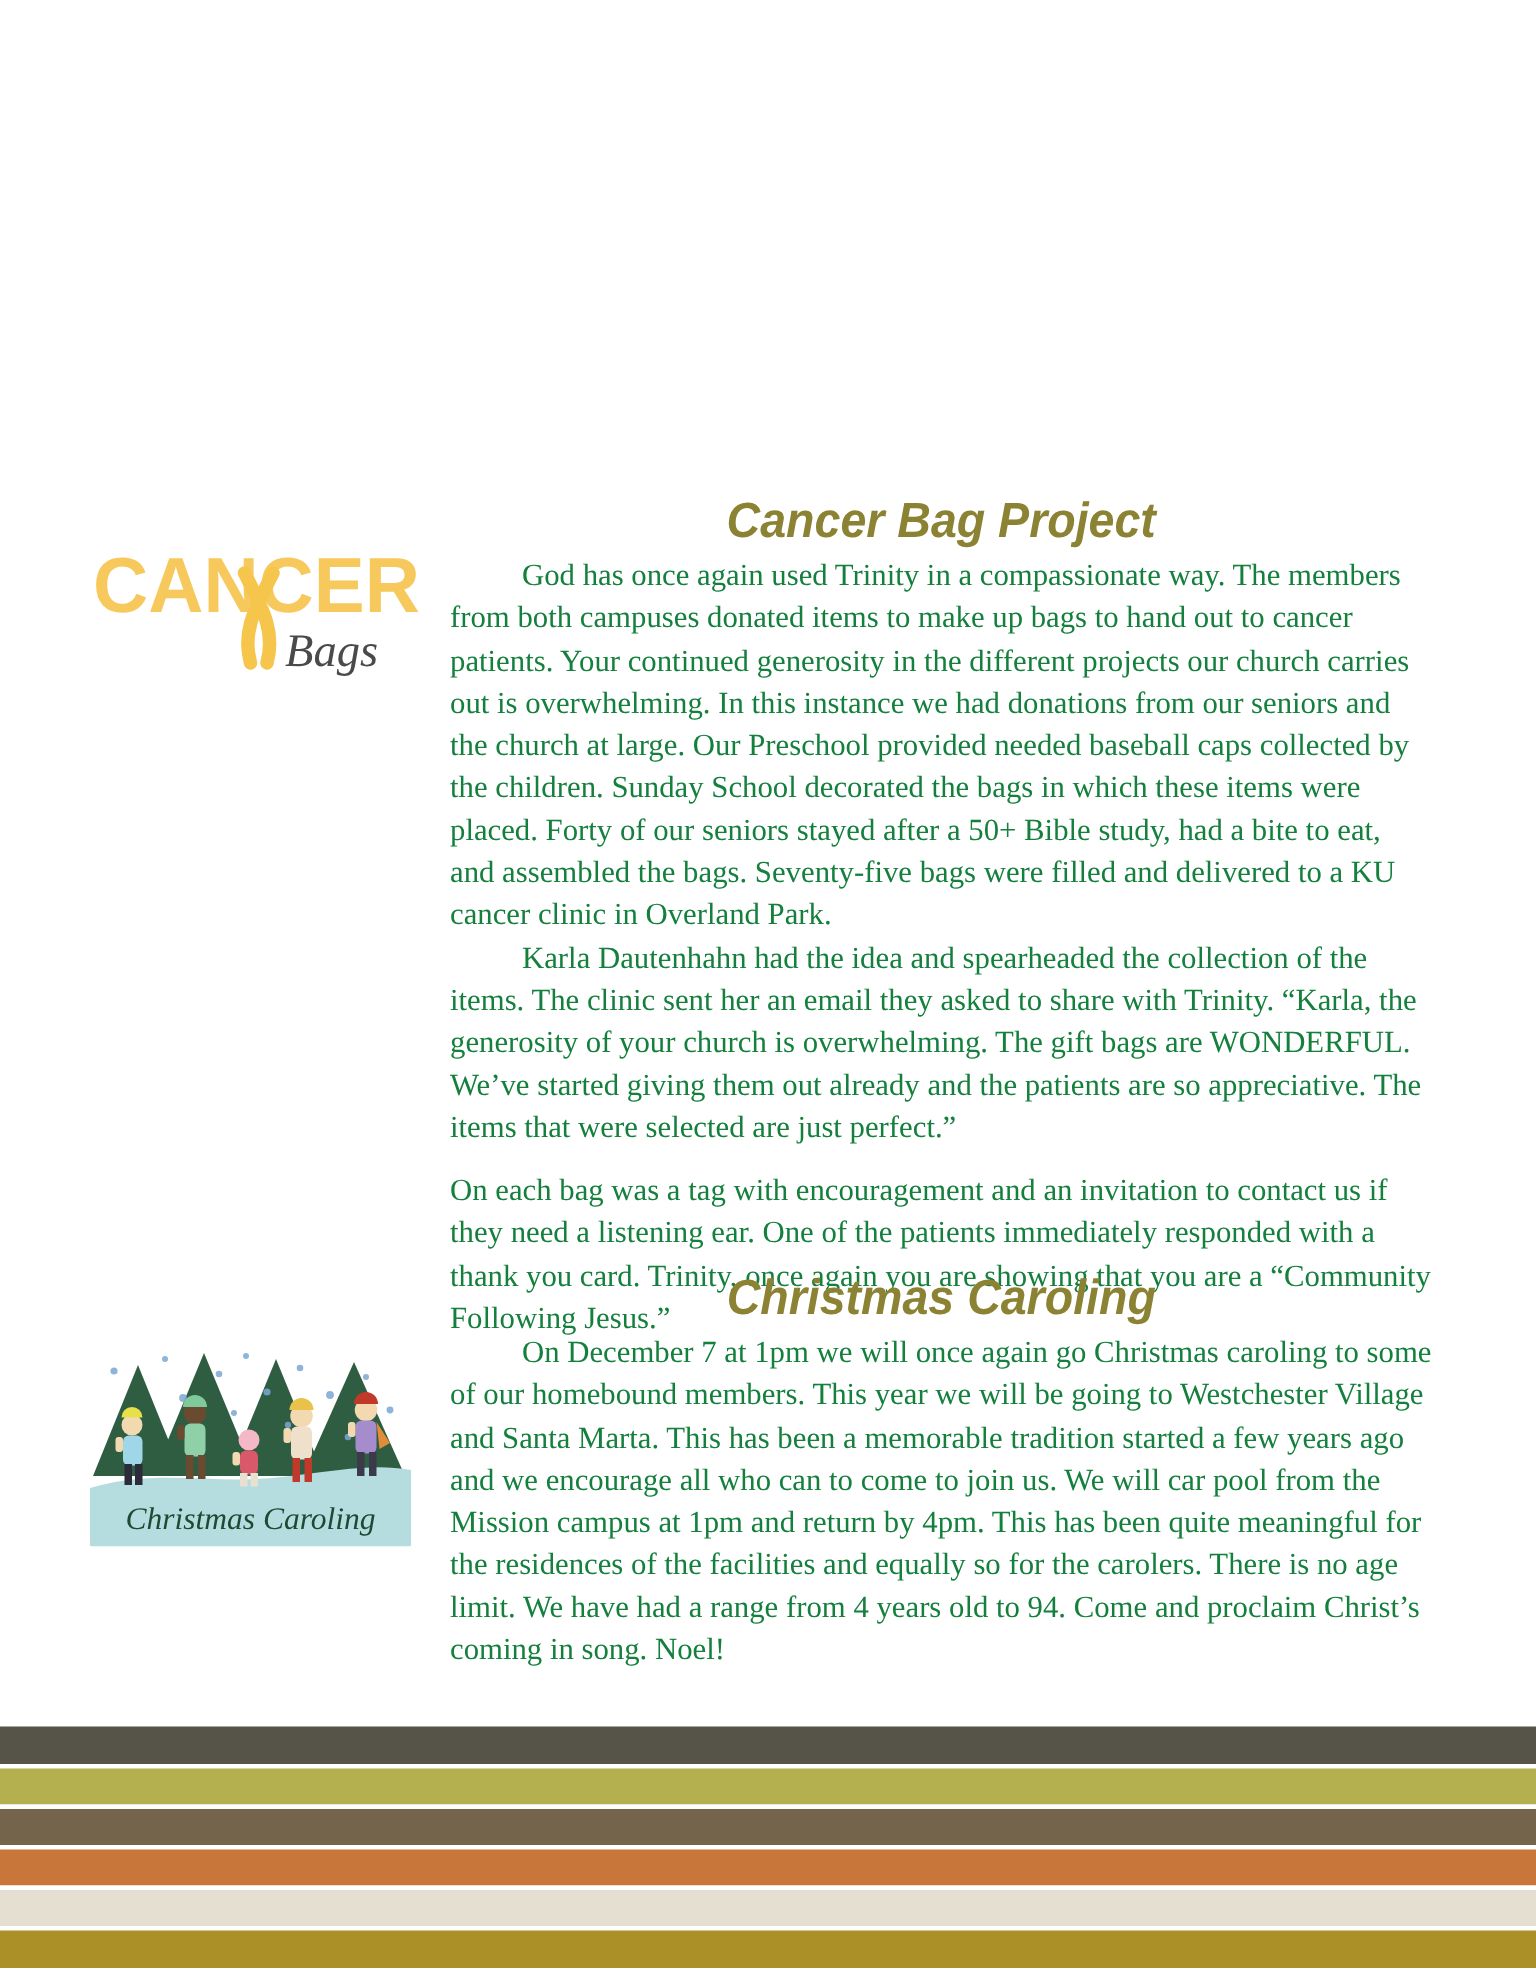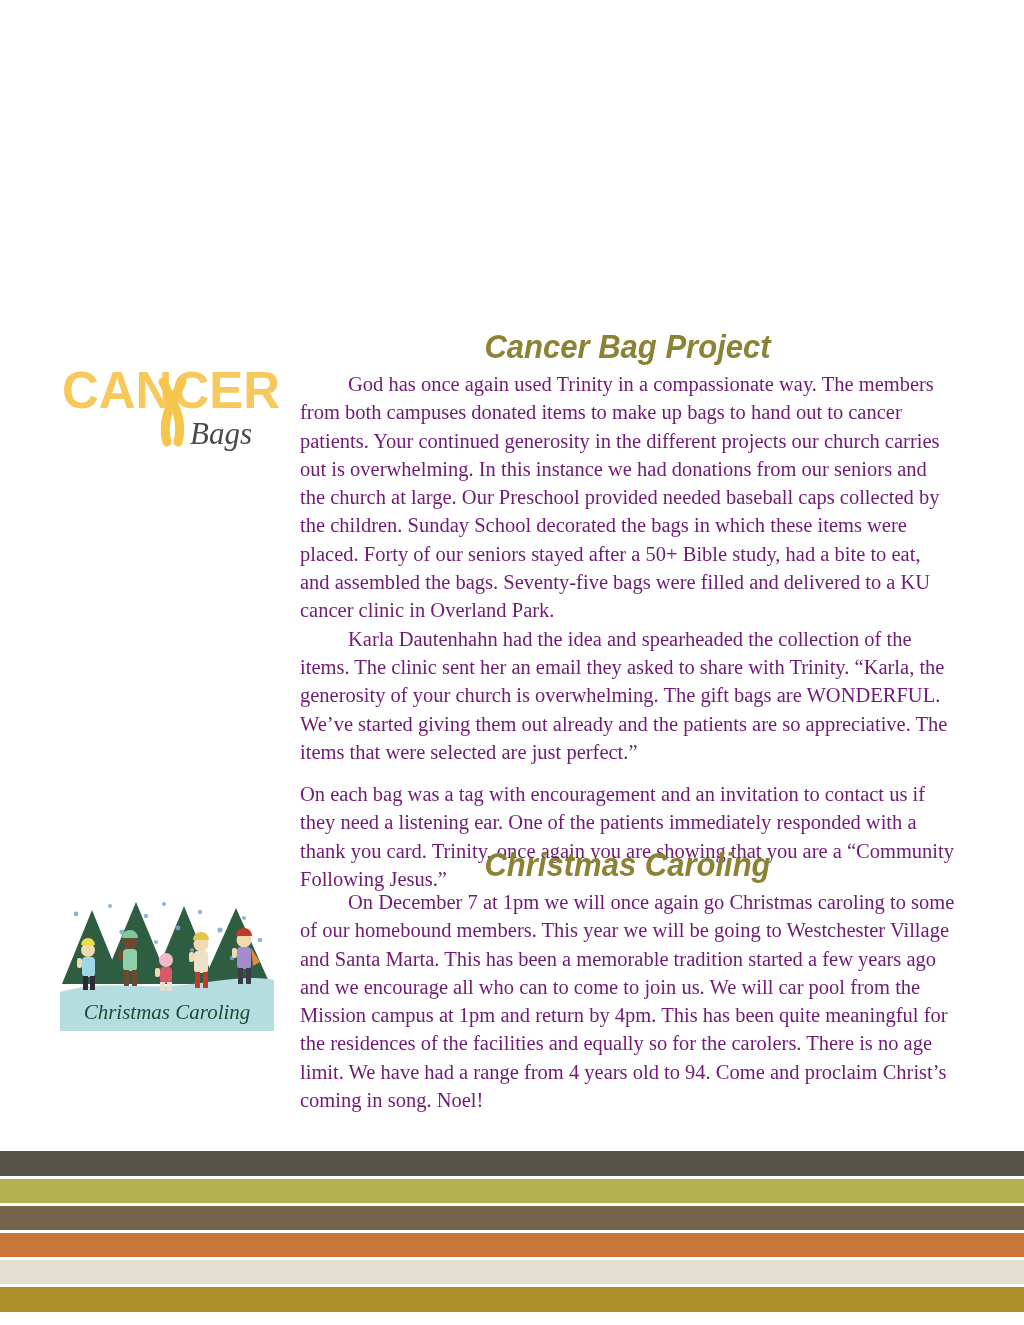--- a/index.html
+++ b/index.html
@@ -89,21 +89,21 @@
     text-align: center;
     transform: scaleX(0.94);
     letter-spacing: 0px;
   }
 
   .body-col {
     position: absolute;
     font-family: "Liberation Serif", serif;
     font-size: 20.5px;
     line-height: 28.3px;
-    color: #701a75;
+    color: #15803d;
     text-align: left;
   }
   .body-col p { margin: 0; }
   .body-col p.indent { text-indent: 48px; }
   .body-col p.gap { margin-top: 14px; }
 
   
   .cancer-art {
     position: absolute;
     left: 62px;

